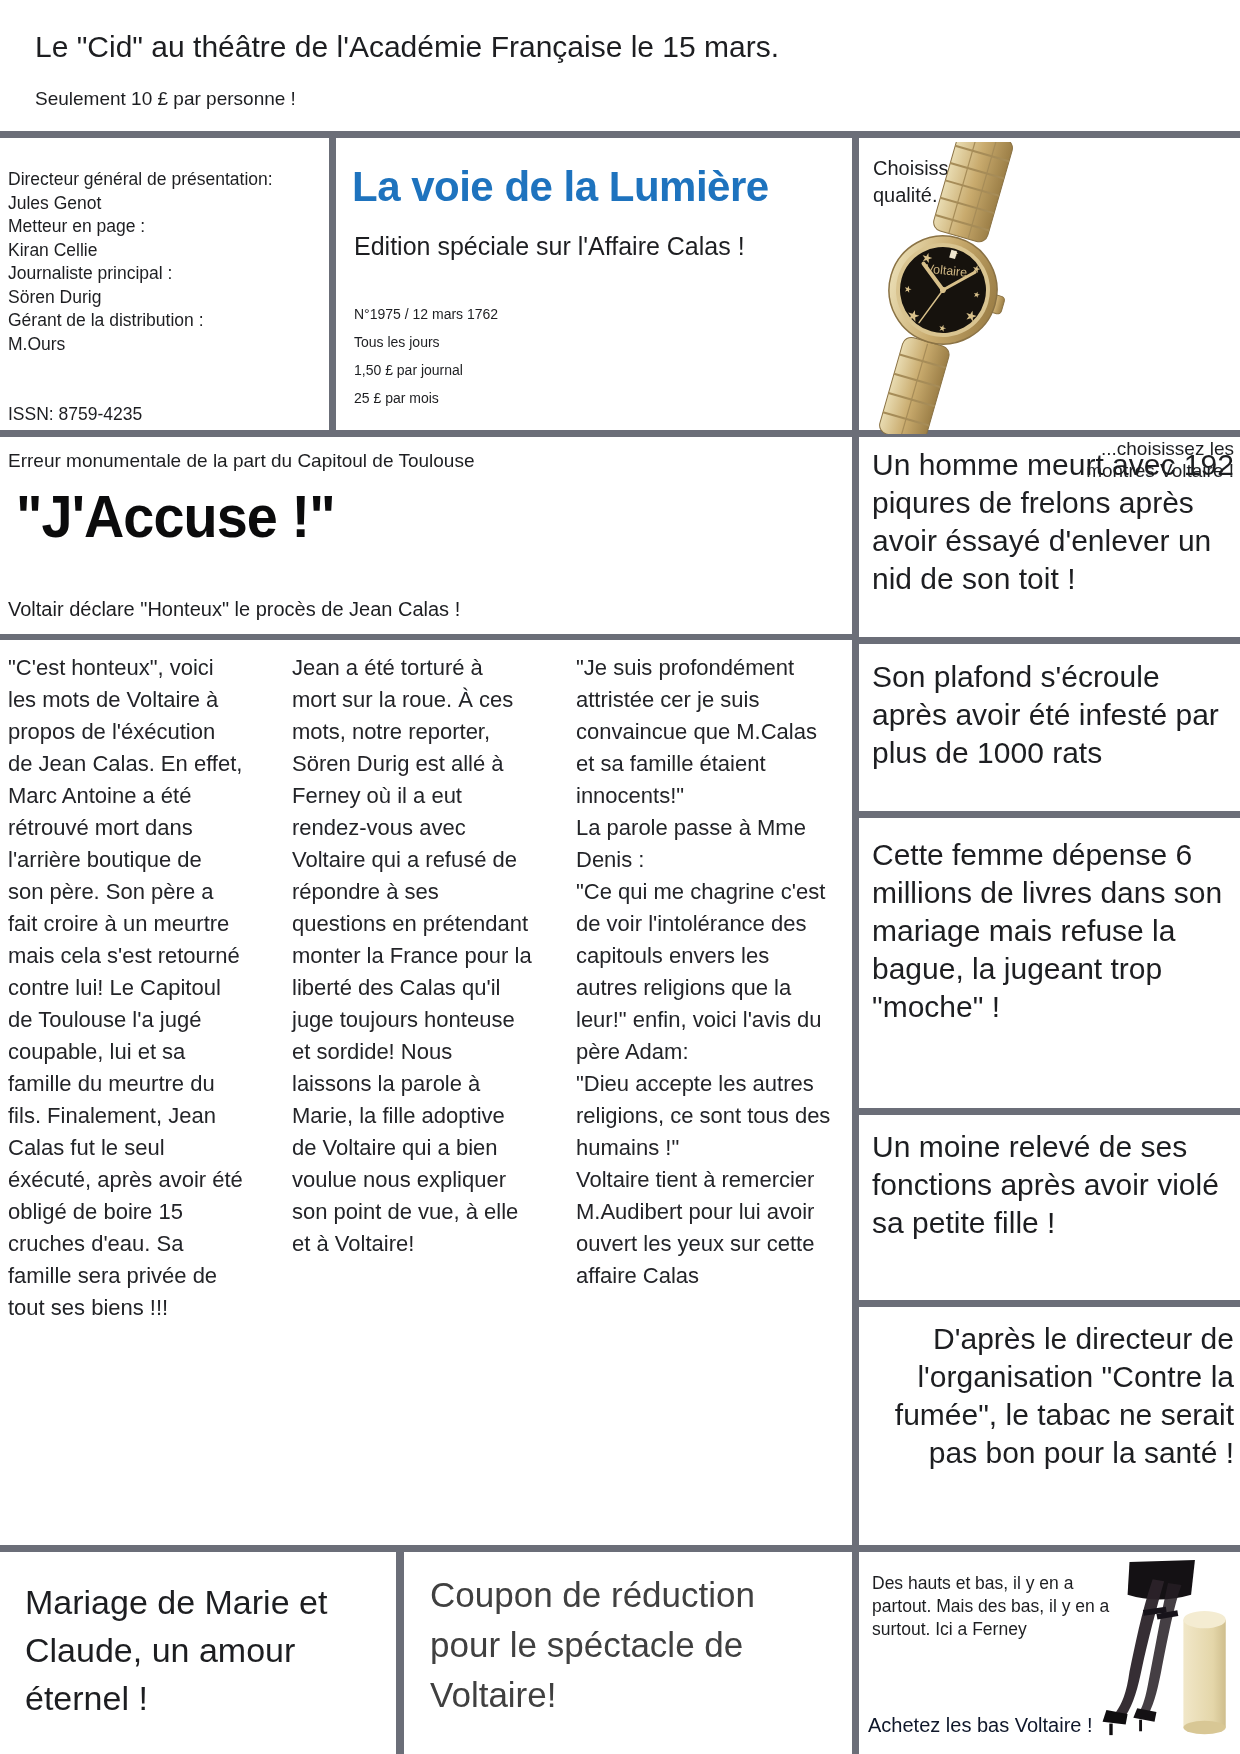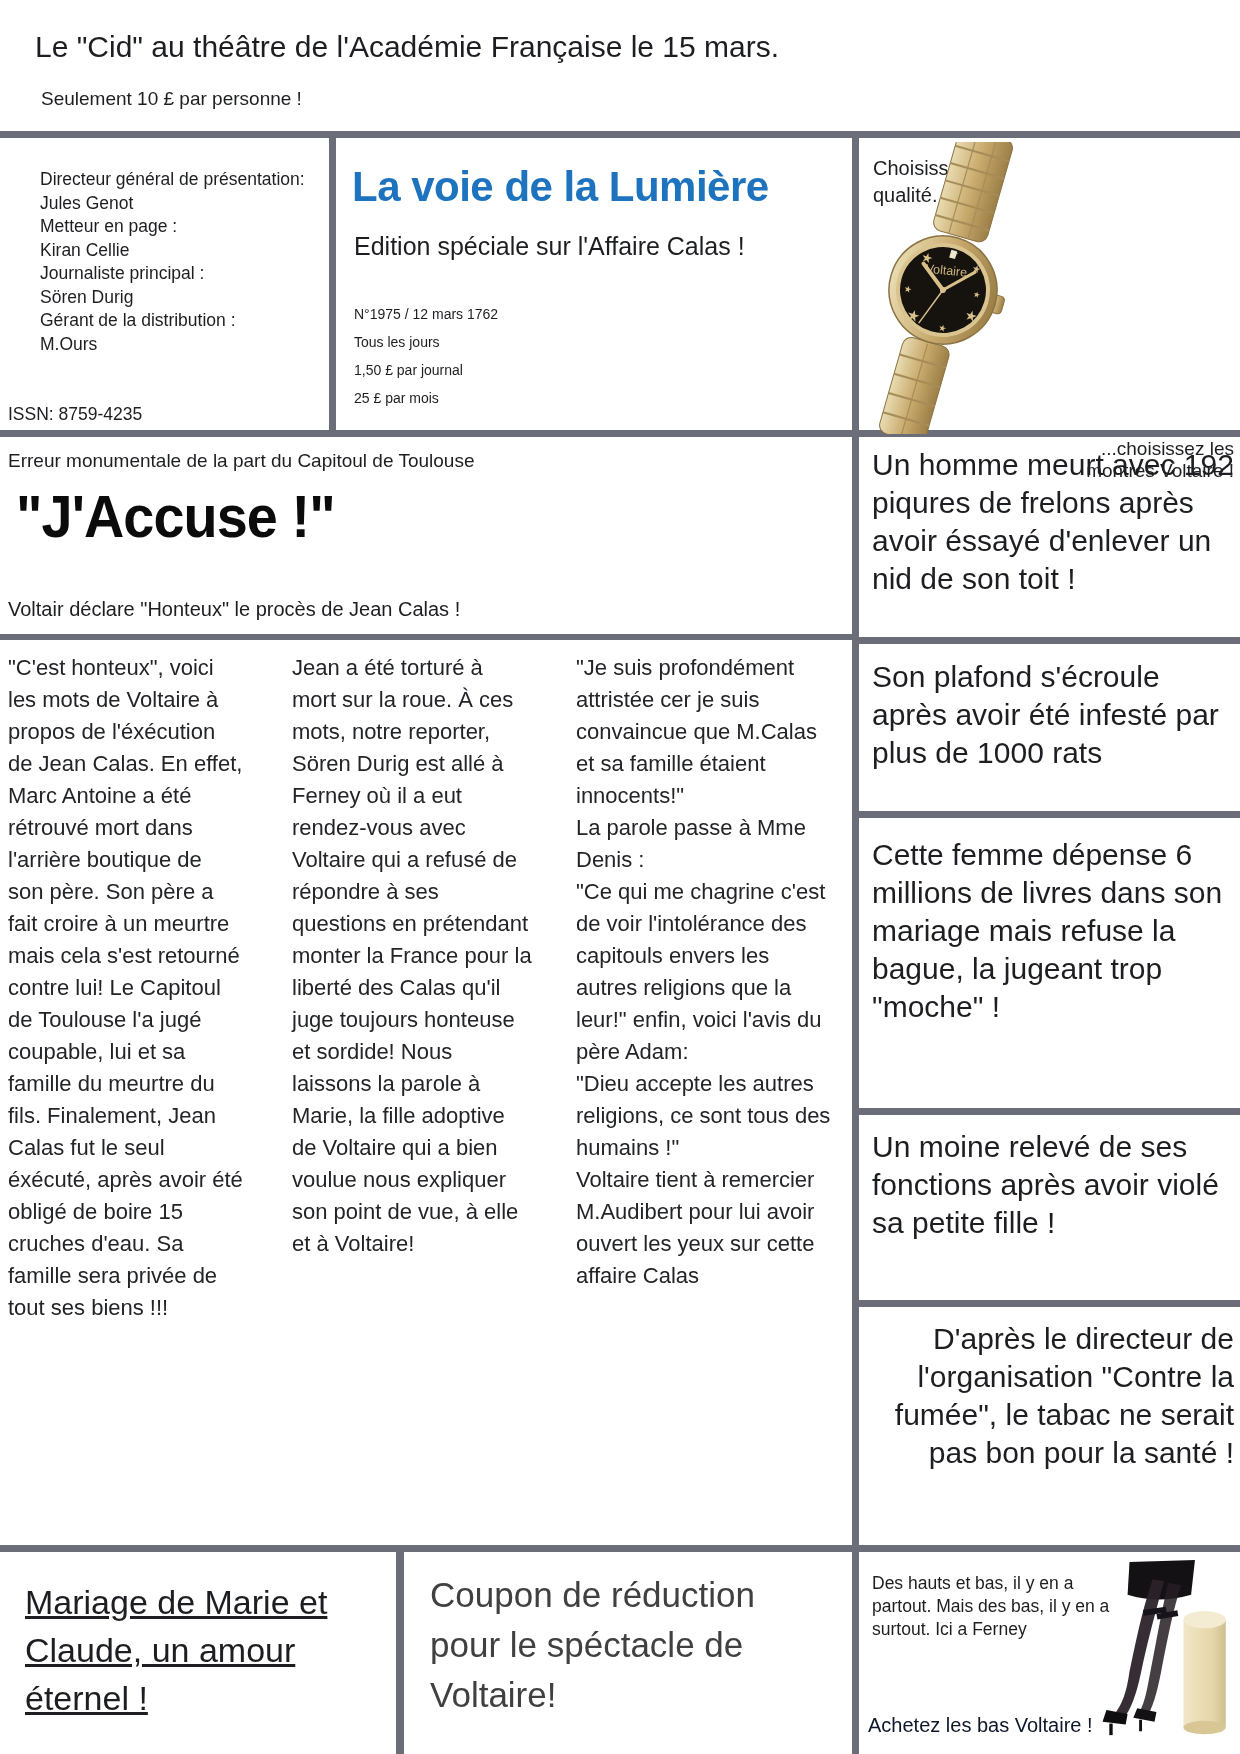--- a/index.html
+++ b/index.html
@@ -3,45 +3,45 @@
 <meta charset="utf-8">
 <style>
   html,body{margin:0;padding:0;background:#ffffff;}
   .page{position:relative;width:1240px;height:1754px;background:#ffffff;
         font-family:"Liberation Sans",sans-serif;color:#222428;overflow:hidden;}
   .hrule{position:absolute;height:7px;background:#6b6e78;}
   .vrule{position:absolute;width:7px;background:#6b6e78;}
   .abs{position:absolute;}
   .tb-headline{font-size:30px;color:#1d1e21;}
   .tb-subline{font-size:19px;color:#1d1e21;}
-  .credit-line{font-size:17.5px;line-height:23.5px;color:#1d1e21;margin-left:32px;}
+  .credit-line{font-size:17.5px;line-height:23.5px;color:#1d1e21;}
   .issn{font-size:17.5px;color:#1d1e21;}
   .paper-title{font-size:42px;font-weight:700;color:#1e73be;letter-spacing:-0.5px;}
   .edition{font-size:25px;color:#1d1e21;}
   .info-line{font-size:14px;line-height:28px;color:#1d1e21;}
   .ad-lead{font-size:20px;line-height:27px;color:#1d1e21;}
   .ad-tail{font-size:19px;line-height:22px;color:#1d1e21;text-align:right;}
   .kicker{font-size:19px;color:#1d1e21;}
   .headline{font-size:60px;font-weight:700;color:#0b0b0c;letter-spacing:-1px;
             transform:scaleX(.93);transform-origin:left top;white-space:nowrap;}
   .subhead{font-size:20px;color:#1d1e21;}
   .col{font-size:22px;line-height:32px;color:#232428;white-space:pre-line;}
   .story{font-size:30px;line-height:38px;color:#1d1e21;}
-  .wedding{font-size:34px;line-height:48px;color:#1d1e21;text-decoration:underline;}
+  .wedding{font-size:34px;line-height:48px;color:#1d1e21;}
   .coupon{font-size:35px;line-height:50px;color:#404040;}
   .stk-body{font-size:17.5px;line-height:23px;color:#1d1e21;}
   .stk-cta{font-size:20px;color:#0f172a;}
 </style>
 </head>
 <body>
 
 <div class="page">
 
   <div class="abs tb-headline" style="left:35px;top:30px;">Le "Cid" au théâtre de l'Académie Française le 15 mars.</div>
-  <div class="abs tb-subline" style="left:41px;top:88px;">Seulement 10 £ par personne !</div>
+  <div class="abs tb-subline" style="left:35px;top:88px;">Seulement 10 £ par personne !</div>
 
   <div class="hrule" style="left:0;top:131px;width:1240px;"></div>
   <div class="vrule" style="left:329px;top:138px;height:292px;"></div>
   <div class="vrule" style="left:852px;top:138px;height:292px;"></div>
   <div class="hrule" style="left:0;top:430px;width:1240px;"></div>
 
   <div class="abs" style="left:8px;top:168px;width:315px;">
     <div class="credit-line">Directeur général de présentation:</div>
     <div class="credit-line">Jules Genot</div>
     <div class="credit-line">Metteur en page :</div>

